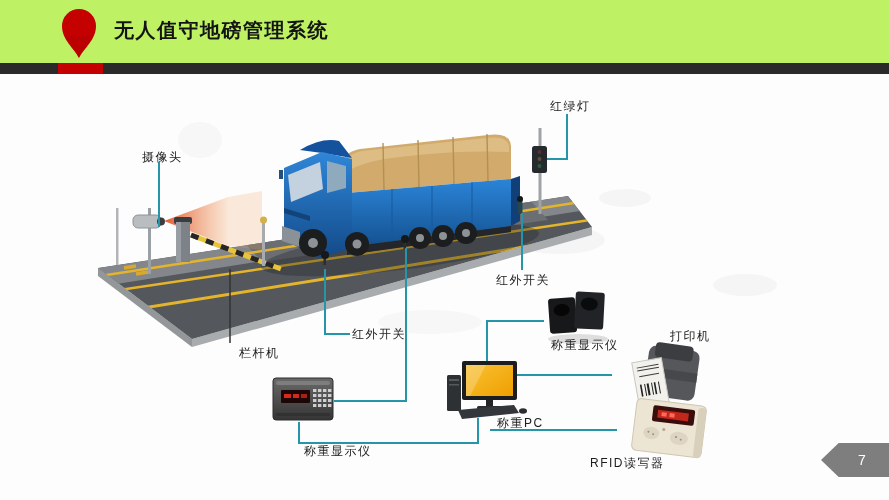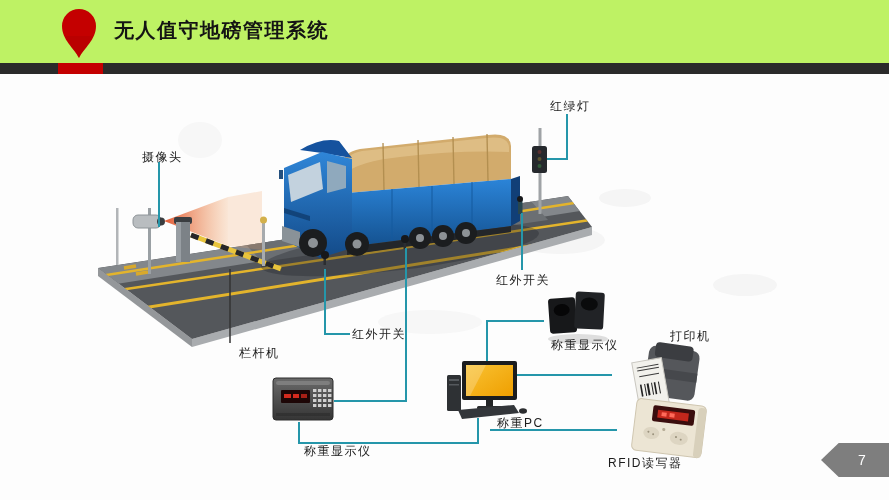--- a/index.html
+++ b/index.html
@@ -294,19 +294,19 @@
 
     <div class="lbl" style="left:142px;top:70px">摄像头</div>
     <div class="lbl" style="left:550px;top:19px">红绿灯</div>
     <div class="lbl" style="left:496px;top:193px">红外开关</div>
     <div class="lbl" style="left:352px;top:247px">红外开关</div>
     <div class="lbl" style="left:239px;top:266px">栏杆机</div>
     <div class="lbl" style="left:304px;top:364px">称重显示仪</div>
     <div class="lbl" style="left:497px;top:336px">称重PC</div>
     <div class="lbl" style="left:551px;top:258px">称重显示仪</div>
     <div class="lbl" style="left:670px;top:249px">打印机</div>
-    <div class="lbl" style="left:608px;top:376px">RFID读写器</div>
+    <div class="lbl" style="left:590px;top:376px">RFID读写器</div>
 
     <div class="page-badge">
       <span>7</span>
     </div>
   </div>
 </div>
 
 </body></html>

